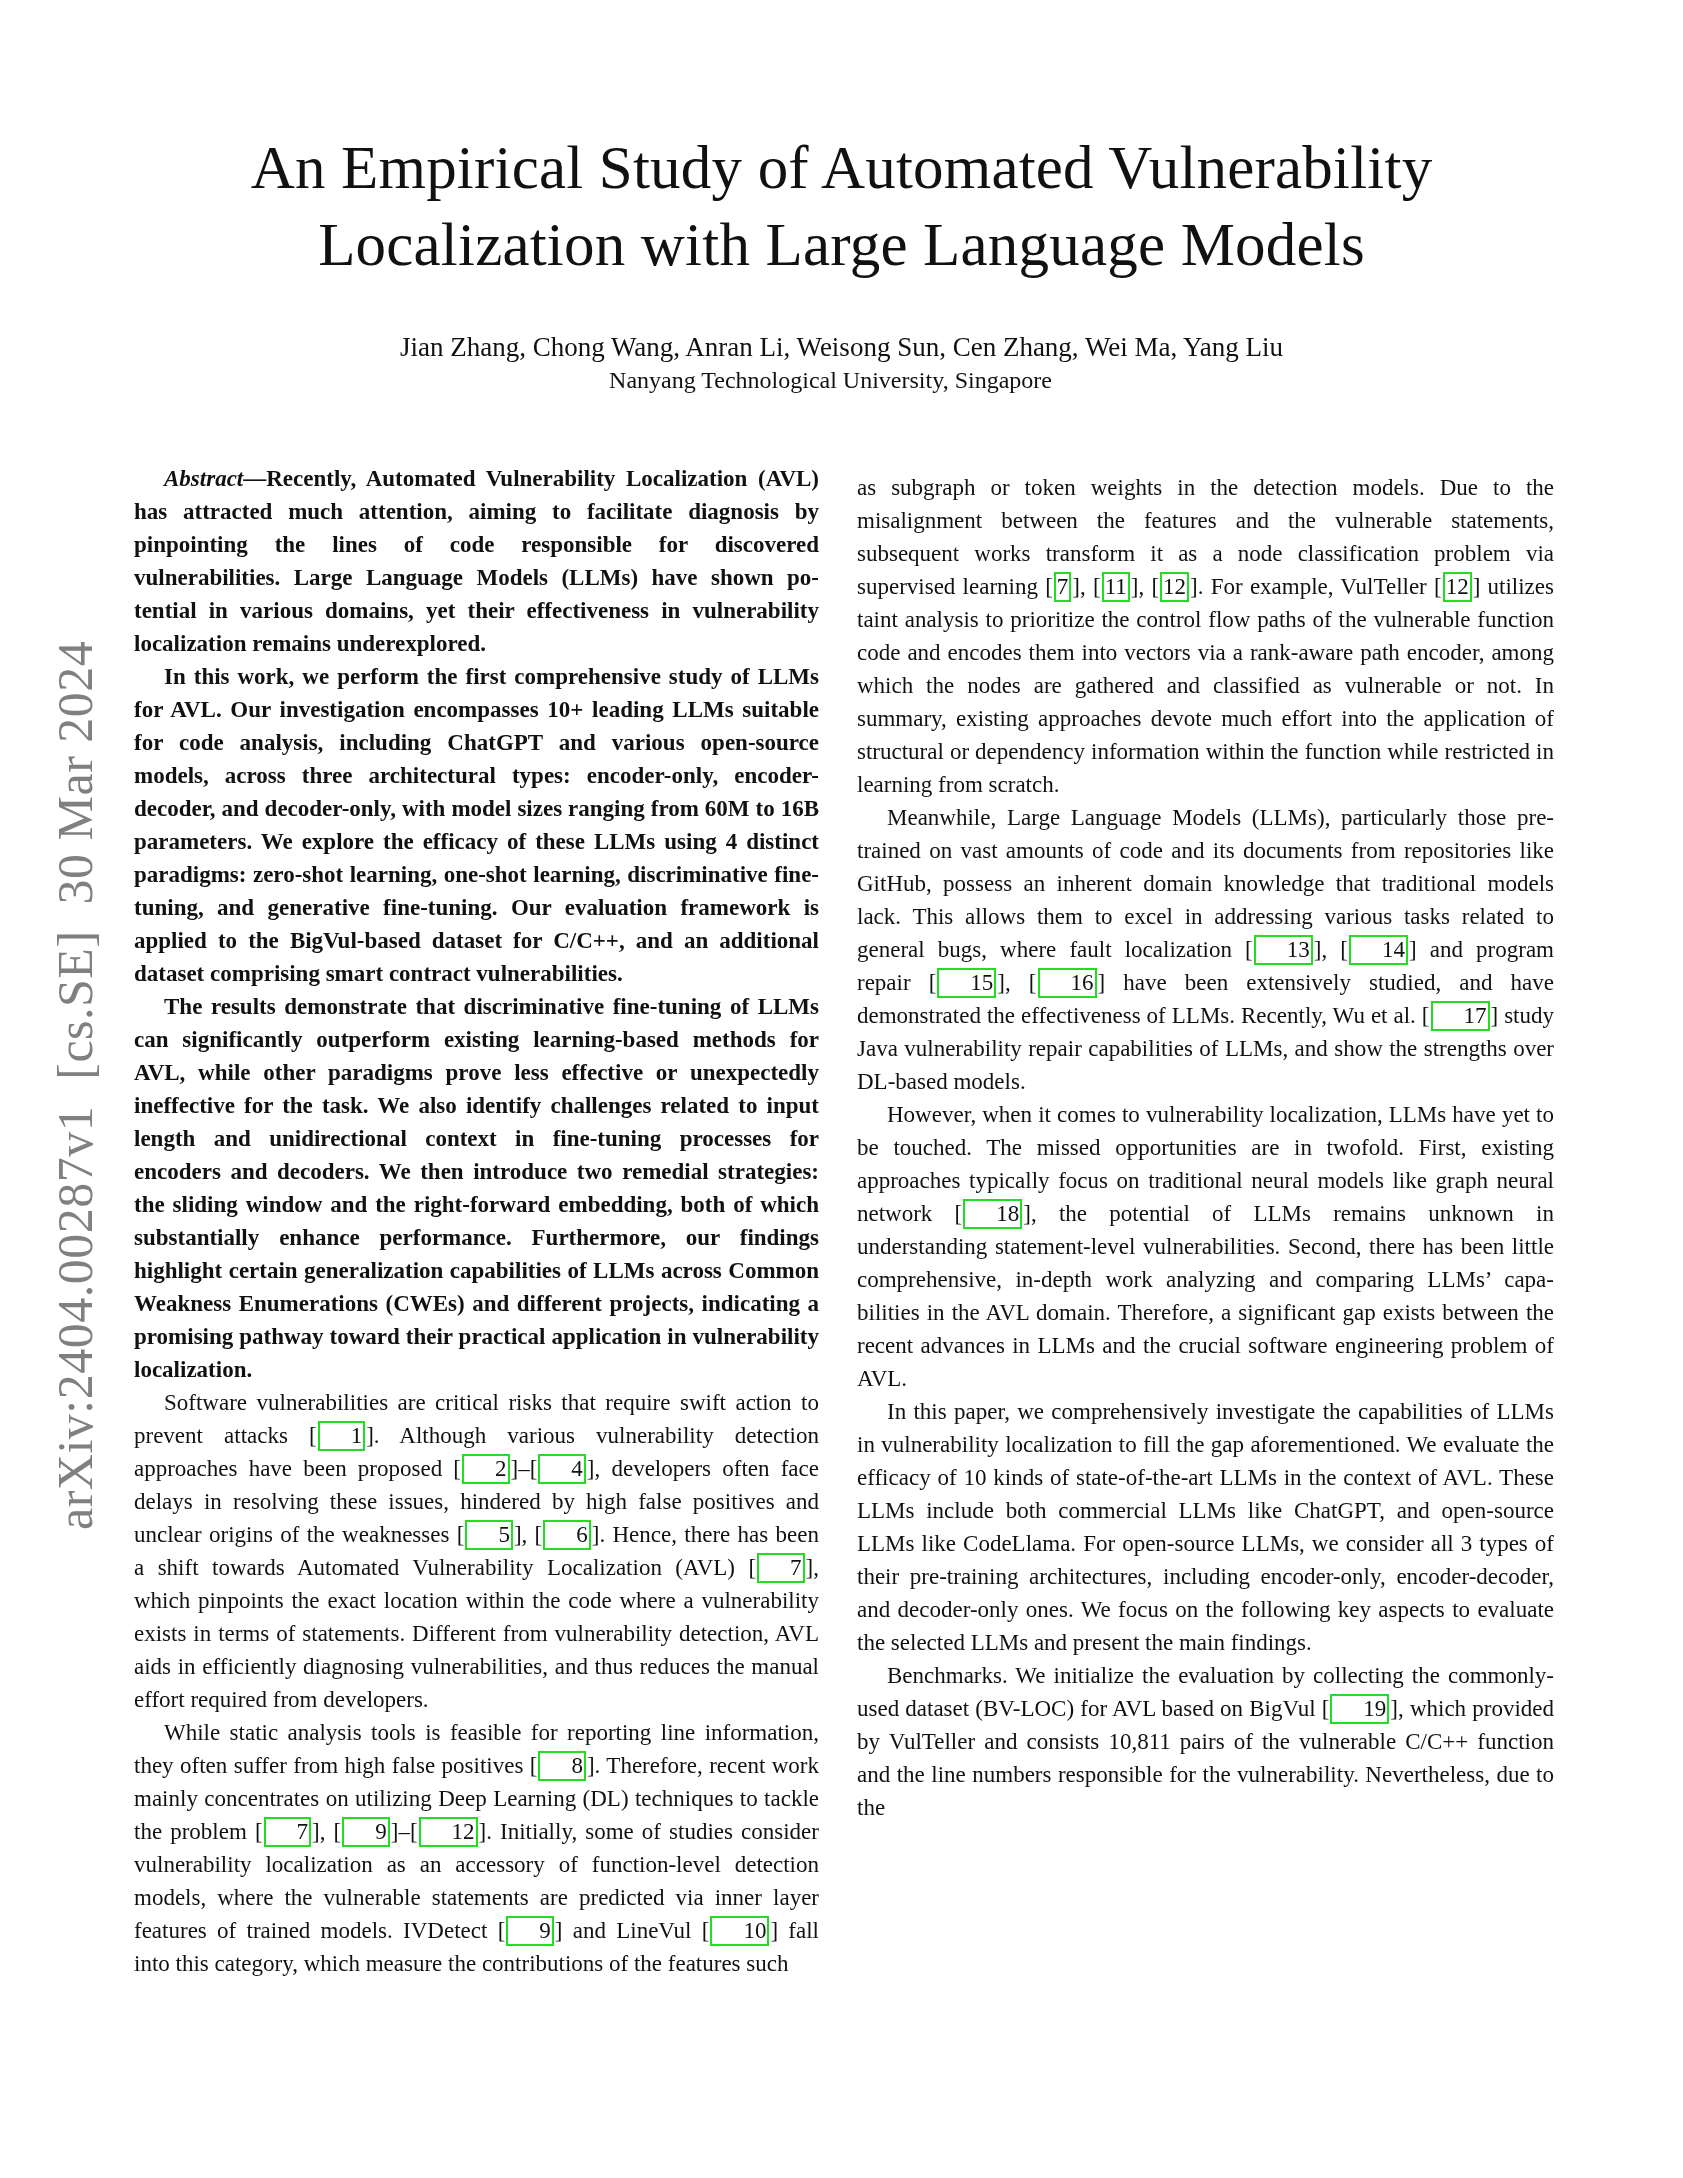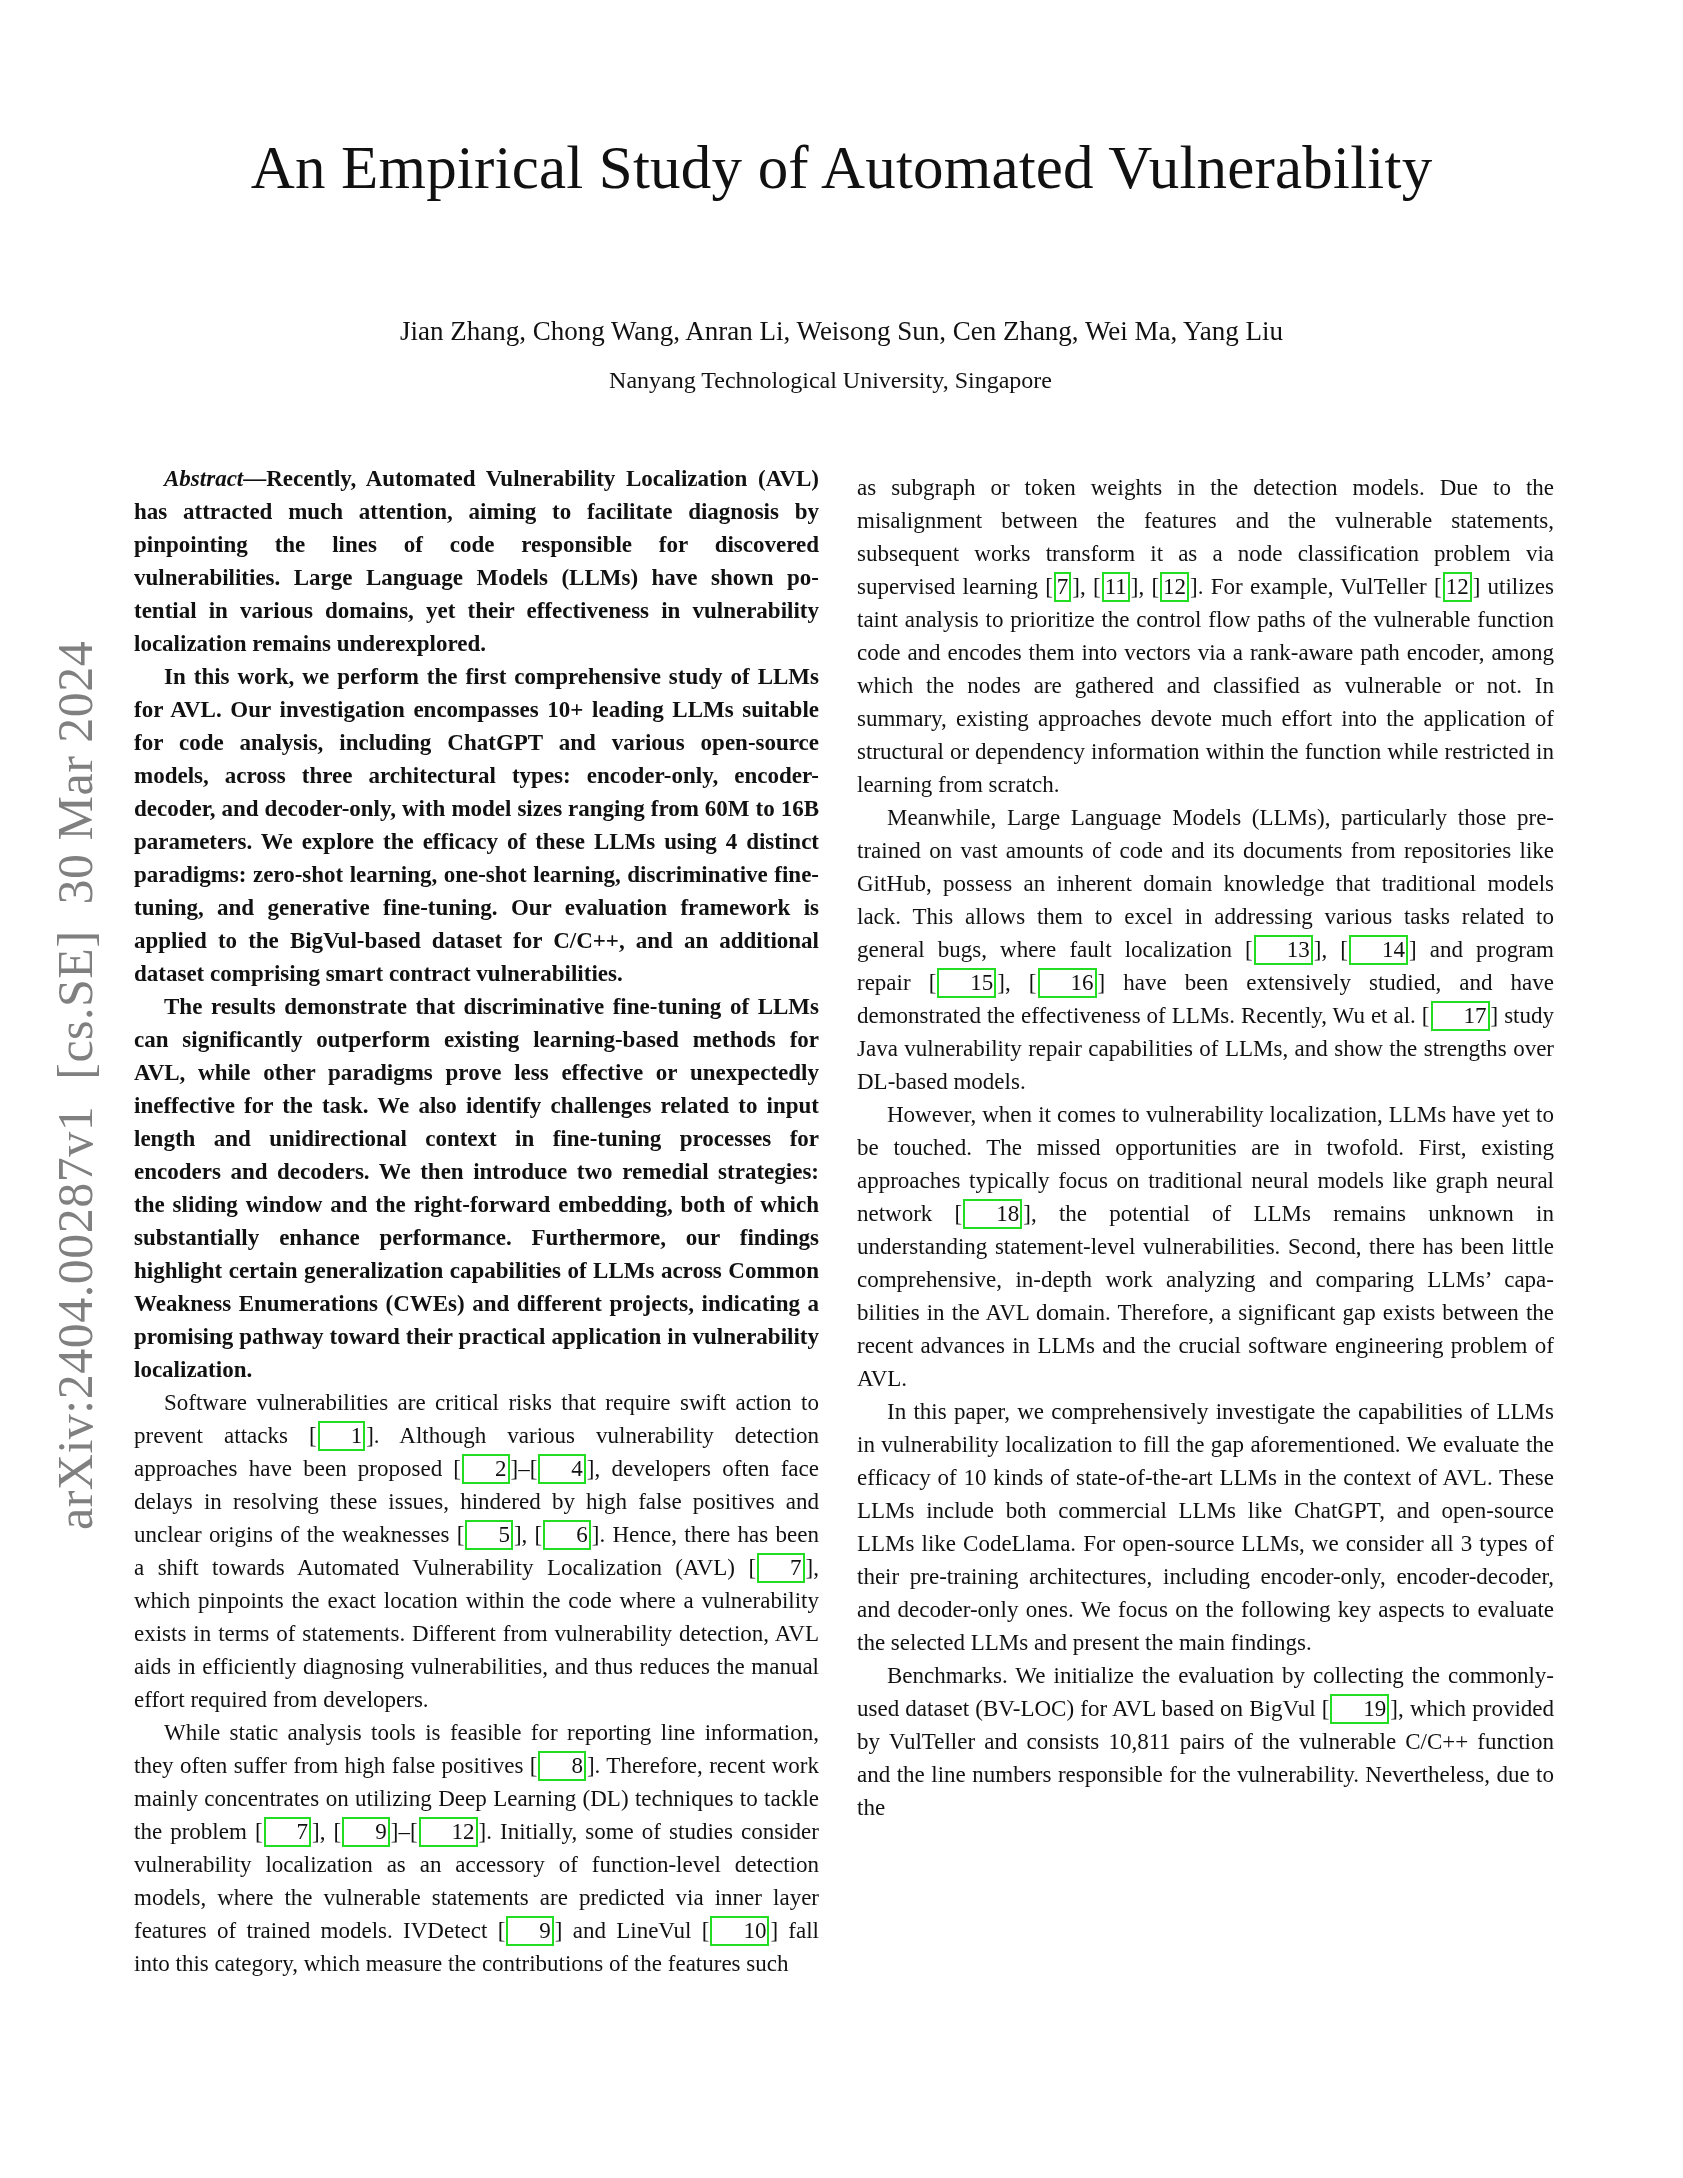--- a/index.html
+++ b/index.html
@@ -1,36 +1,37 @@
 <!DOCTYPE html>
 <html><head>
 <meta charset="utf-8">
 <style>
   html, body { margin:0; padding:0; background:#ffffff; }
   body { width:1683px; height:2178px; position:relative; overflow:hidden; font-family:"Liberation Serif", "DejaVu Serif", serif; color:#111; }
   .title { position:absolute; left:0; width:1683px; top:129px; text-align:center; font-size:61px; line-height:77px; font-weight:normal; margin:0; letter-spacing:0.2px; }
-  .authors { position:absolute; left:0; width:1683px; top:314px; text-align:center; font-size:27px; line-height:34px; }
+  .authors { position:absolute; left:0; width:1683px; top:330px; text-align:center; font-size:27px; line-height:34px; }
   .affil { position:absolute; left:0; width:1661px; top:364px; text-align:center; font-size:24px; line-height:32px; }
   .stamp { position:absolute; left:50px; top:1530px; transform-origin:0 0; transform:rotate(-90deg); font-size:50px; line-height:51px; color:#808080; white-space:nowrap; font-family:"Liberation Serif", serif; letter-spacing:0.5px; }
   .stamp span { margin-right:26px; }
   .col { position:absolute; top:462px; font-size:23px; line-height:33px; text-align:justify; hyphens:manual; }
   .col-left { left:134px; width:685px; }
   .col-right { left:857px; width:697px;margin-top:9px; }
   .col p { margin:0; text-indent:30px; }
   .abstract p { font-weight:bold; }
   .abstract .label { font-style:italic; font-weight:bold; }
   .section-heading { text-align:center; font-size:23px; margin:11px 0 9px 0; text-indent:0; font-variant:small-caps; letter-spacing:0.3px; }
   .cite { display:inline-block; border:2px solid #22dd22; line-height:26px; padding:0 1px; margin:0 1px; }
   .bold { font-weight:normal; }
 </style>
 </head>
 <body>
 
 <h1 class="title">
   <span>An Empirical Study of Automated Vulnerability</span><br>
+  <span>Localization with Large Language Models</span>
 </h1>
 <div class="authors">Jian Zhang, Chong Wang, Anran Li, Weisong Sun, Cen Zhang, Wei Ma, Yang Liu</div>
 <div class="affil">Nanyang Technological University, Singapore</div>
 
 <div class="stamp" style="color: rgb(128, 128, 128);">
   <span>arXiv:2404.00287v1</span><span>[cs.SE]</span><span>30 Mar 2024</span>
 </div>
 
 <div class="col col-left">
   <div class="abstract">

